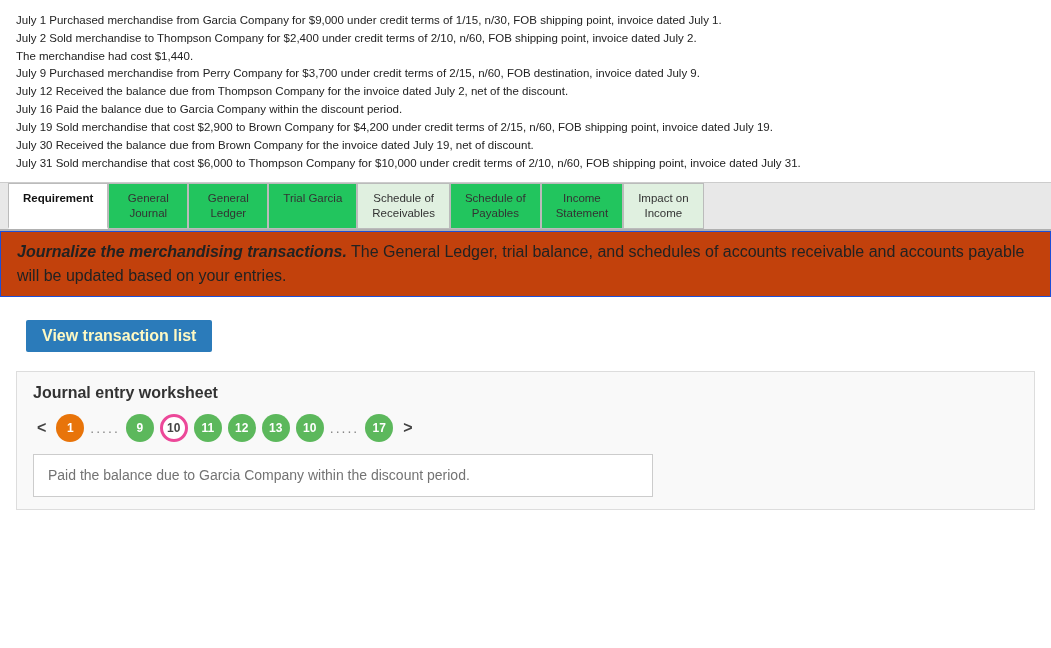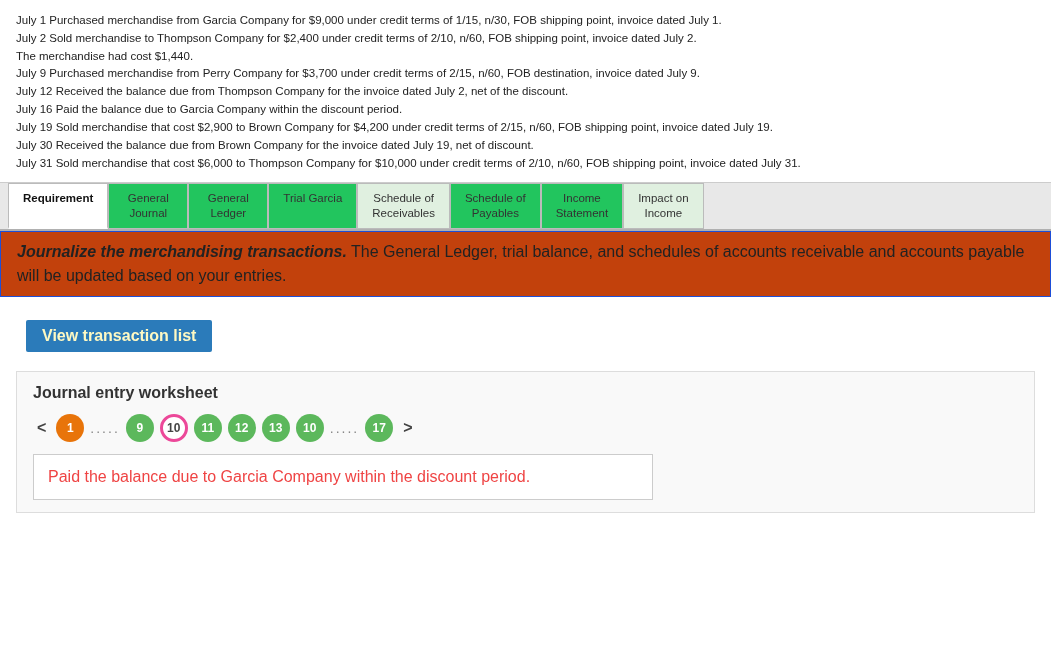--- a/index.html
+++ b/index.html
@@ -137,22 +137,22 @@
     }
     .nav-dots {
       font-size: 14px;
       color: #888;
       letter-spacing: 2px;
     }
     .description-box {
       background: white;
       border: 1px solid #ccc;
       padding: 10px 14px;
-      font-size: 16px;
-      color: #ef4444;
+      font-size: 14px;
+      color: #737373;
       line-height: 1.5;
       max-width: 620px;
     }
   </style>
 </head>
 <body>
 
 <div class="main-container">
 
   <div class="transaction-text">

